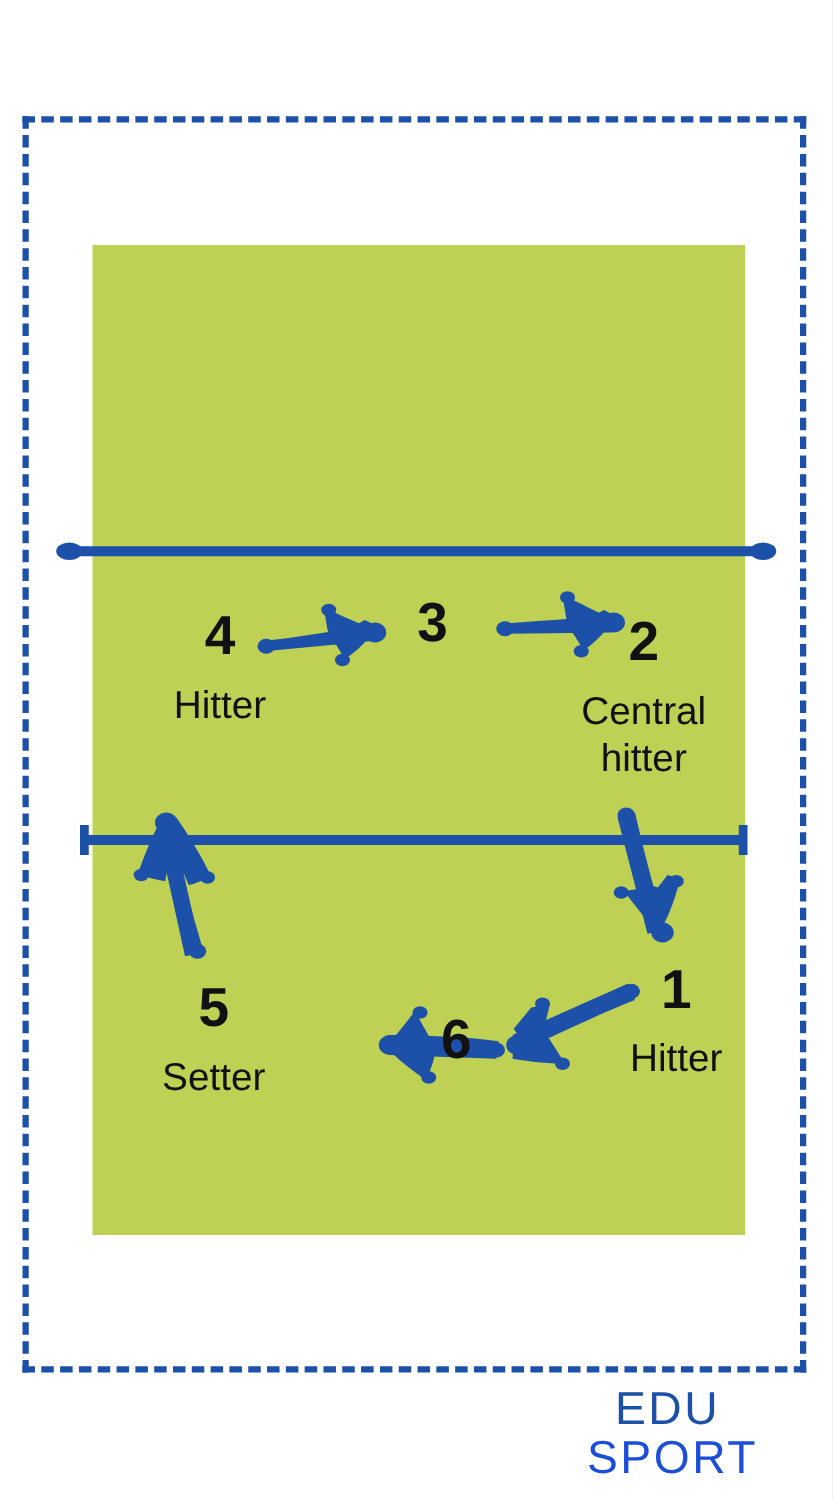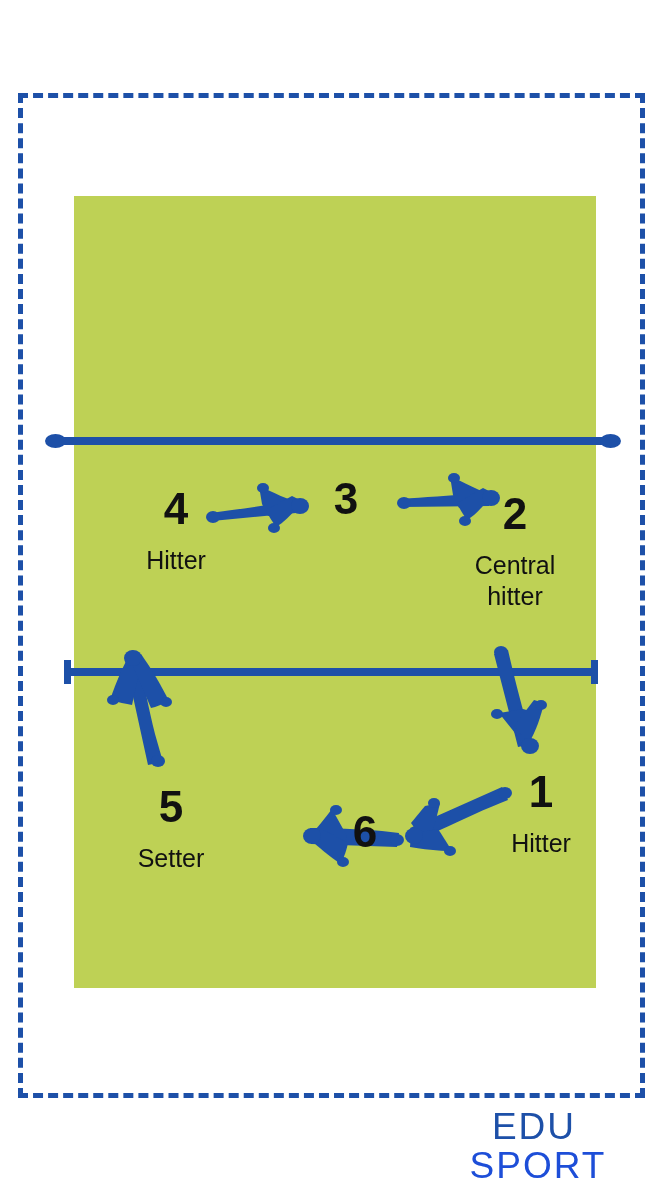--- a/index.html
+++ b/index.html
@@ -96,21 +96,21 @@
     color: #111111;
     white-space: nowrap;
   }
   .pos .num {
     font-size: 44px;
     font-weight: bold;
     line-height: 1;
     letter-spacing: 0px;
   }
   .pos .role {
-    font-size: 25px;
+    font-size: 31px;
     font-weight: normal;
     line-height: 1.22;
     margin-top: 14px;
   }
 
   #pos-4 { left: 113px; top: 487px; width: 126px; }
   #pos-3 { left: 283px; top: 477px; width: 126px; }
   #pos-2 { left: 452px; top: 492px; width: 126px; }
   #pos-5 { left: 108px; top: 785px; width: 126px; }
   #pos-6 { left: 302px; top: 810px; width: 126px; }

